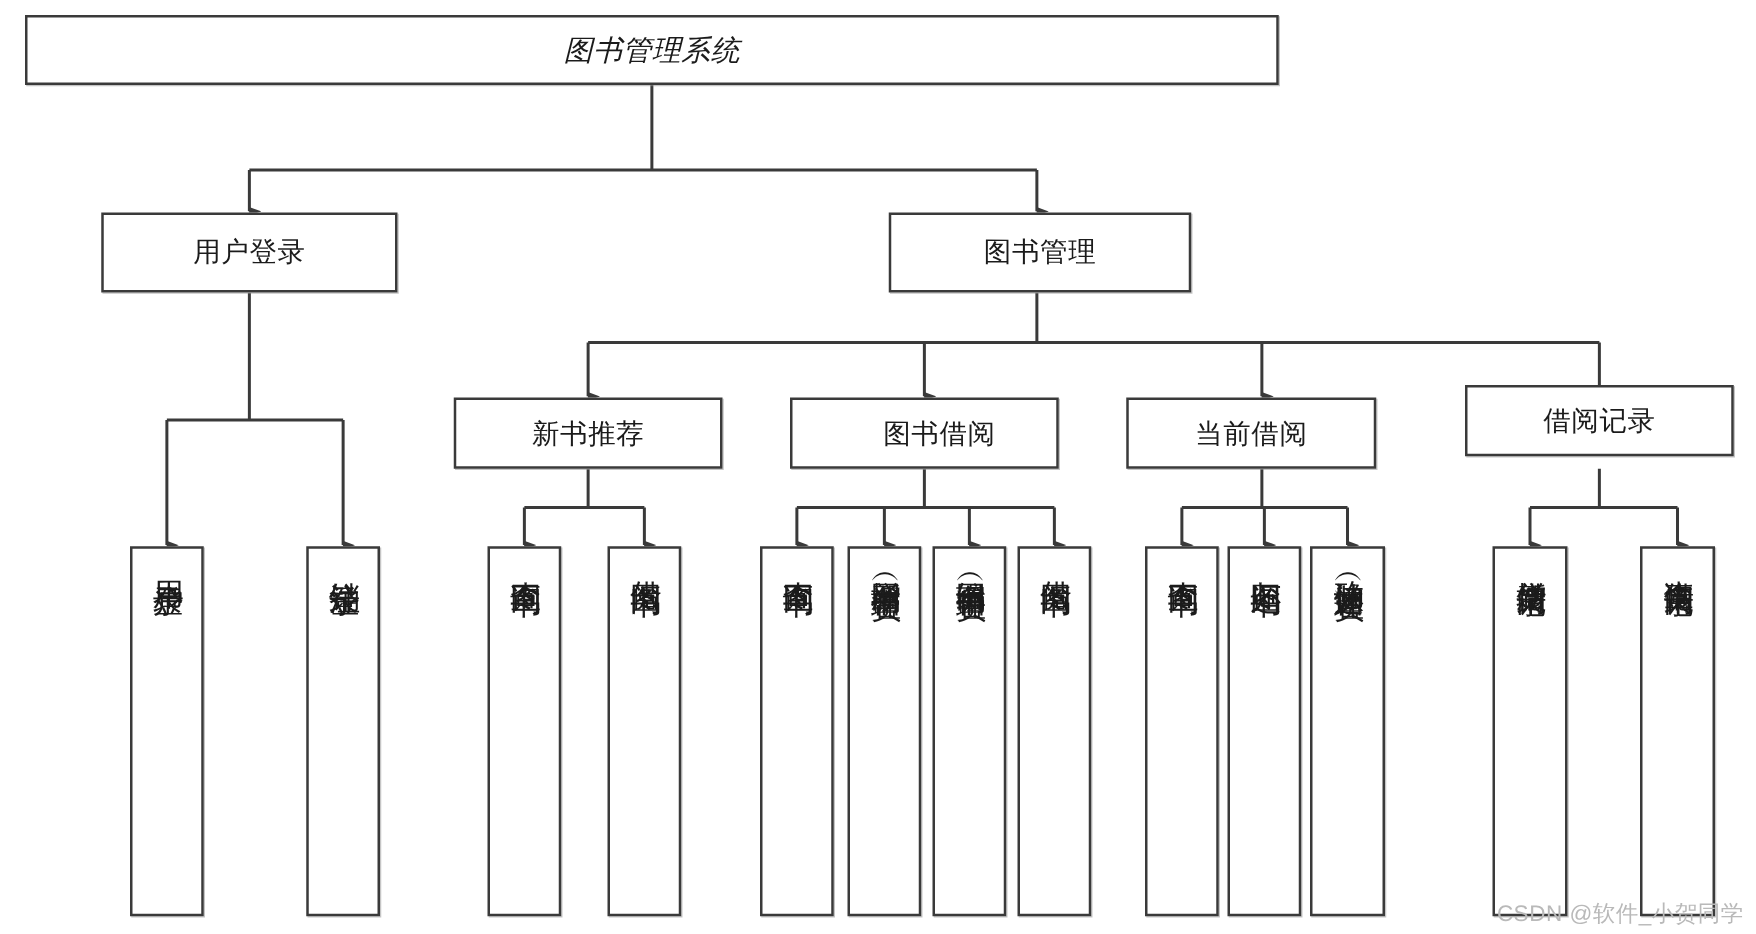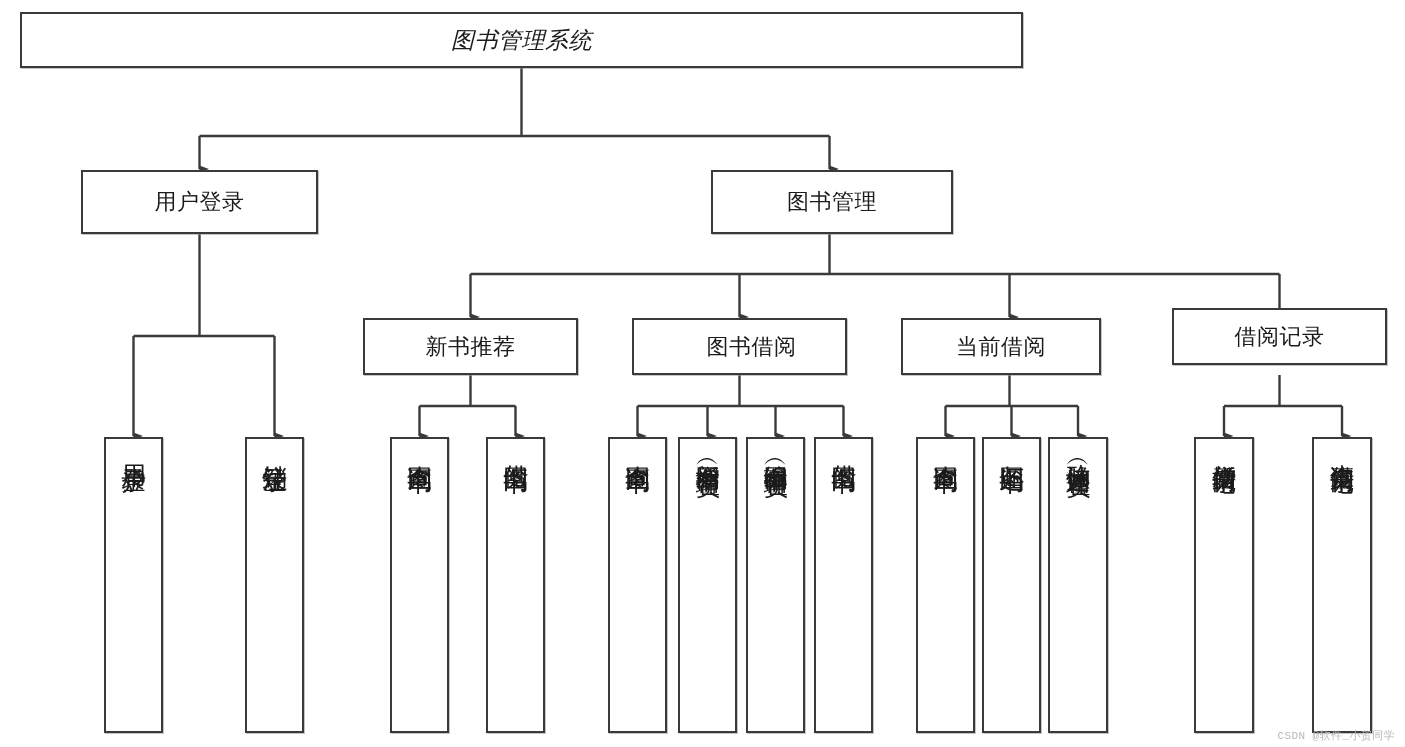--- a/index.html
+++ b/index.html
@@ -61,25 +61,24 @@
     white-space: nowrap;
     margin: 0 auto;
   }
   .node.vert.tall .lbl {
     font-size: 24px;
   }
   #watermark {
     position: absolute;
     right: 10px;
     bottom: 4px;
-    font-size: 11px;
+    font-size: 18px;
     color: #b9b9b9;
     white-space: nowrap;
     letter-spacing: 0.4px;
-    font-family: Liberation Mono, monospace;
   }
 </style>
 </head>
 <body>
 
 <div id="canvas">
   <svg id="wires" viewBox="0 0 1405 747" preserveAspectRatio="none">
     <defs>
       <marker id="arrowhead" markerWidth="9" markerHeight="11" refX="3.6" refY="9.6" orient="auto-start-reverse" markerUnits="userSpaceOnUse">
         <path d="M0.2,0.2 L7.2,0.2 L3.7,9.9 Z" fill="#3a3a3a" transform="rotate(180 3.7 5)"></path>

